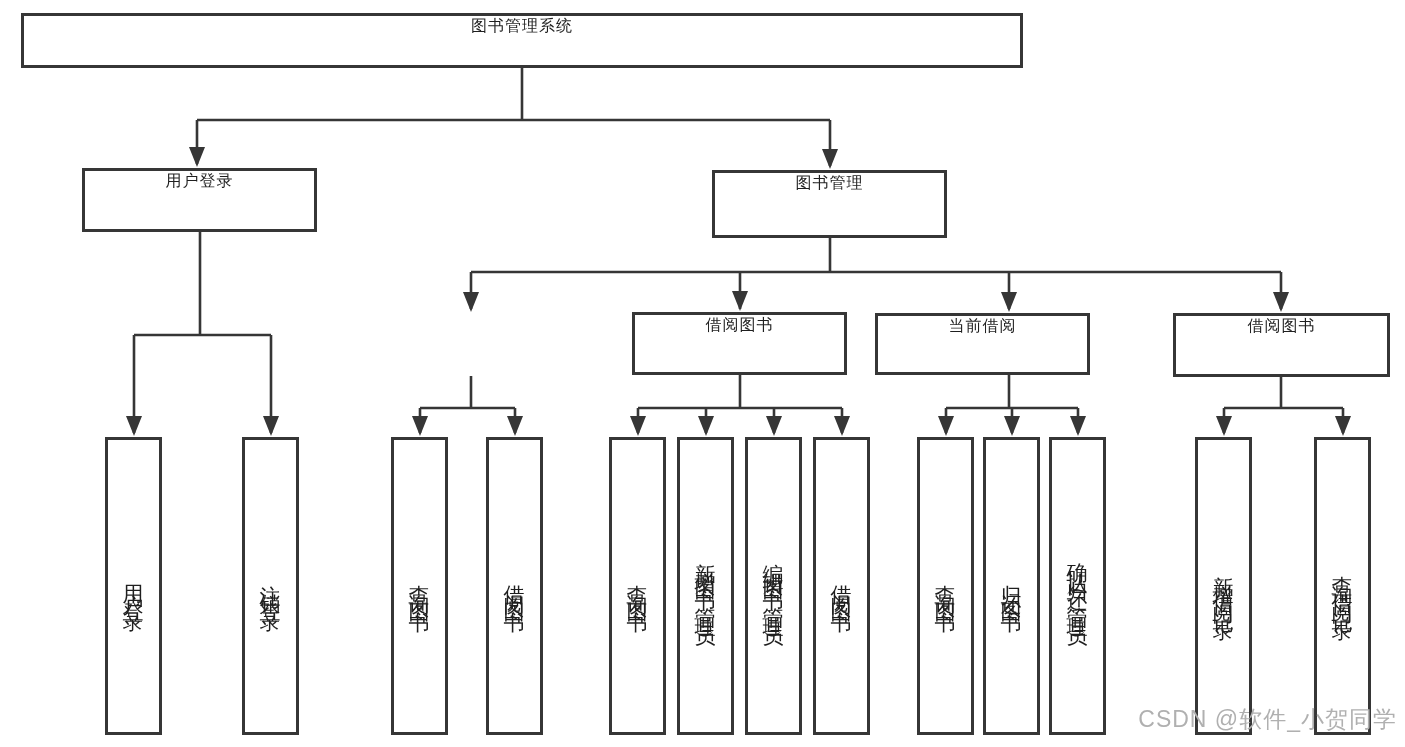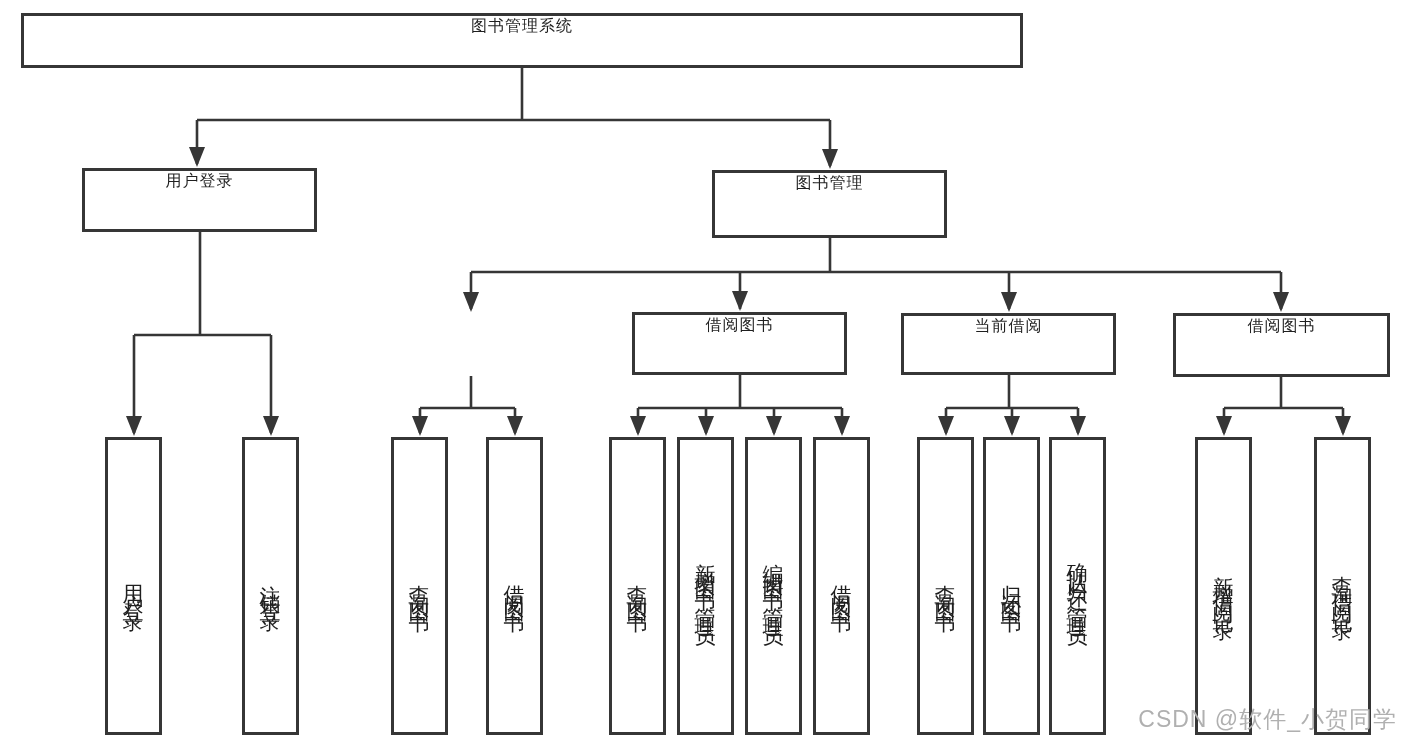--- a/index.html
+++ b/index.html
@@ -25,21 +25,21 @@
   .watermark{
     position:absolute;right:8px;bottom:12px;color:#b0b0b0;
     font-size:23px;letter-spacing:1px;
   }
   
   #n-root{left:21px;top:13px;width:1002px;height:55px;}
   #n-user-login{left:82px;top:168px;width:235px;height:64px;}
   #n-book-mgmt{left:712px;top:170px;width:235px;height:68px;}
   #n-new-book{left:363px;top:313px;width:217px;height:63px;}
   #n-book-borrow{left:632px;top:312px;width:215px;height:63px;}
-  #n-current-borrow{left:901px;top:313px;width:215px;height:62px;}
+  #n-current-borrow{left:875px;top:313px;width:215px;height:62px;}
   #n-borrow-record{left:1173px;top:313px;width:217px;height:64px;}
   #lf-0{left:105px;}  #lf-1{left:242px;}  #lf-2{left:391px;}
   #lf-3{left:486px;}  #lf-4{left:609px;}  #lf-5{left:677px;}
   #lf-6{left:745px;}  #lf-7{left:813px;}  #lf-8{left:917px;}
   #lf-9{left:983px;}  #lf-10{left:1049px;}#lf-11{left:1195px;}
   #lf-12{left:1314px;}
 </style>
 </head>
 <body>
 

